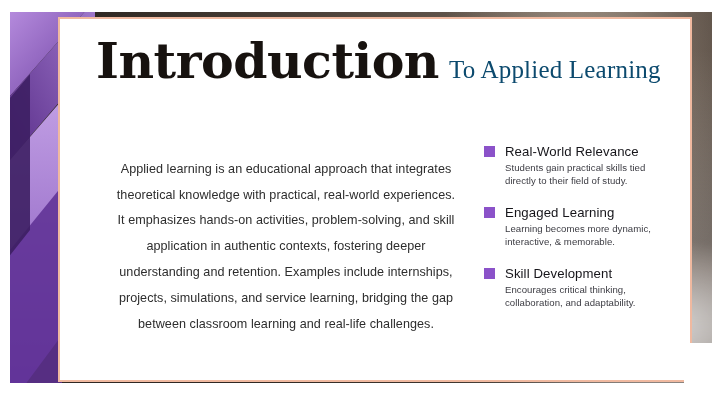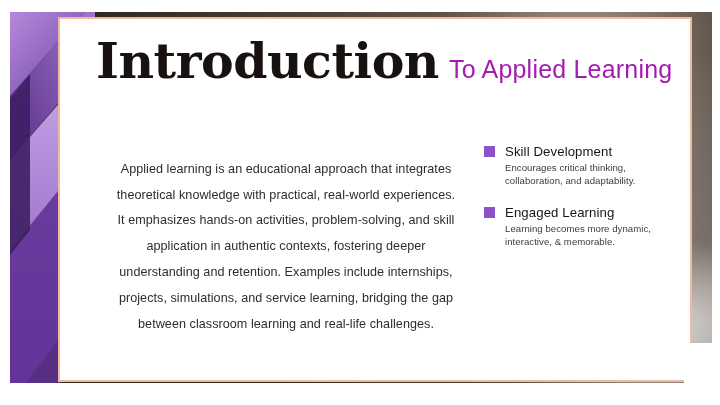--- a/index.html
+++ b/index.html
@@ -119,23 +119,23 @@
   }
   .title-main {
     font-family: "DejaVu Serif", "Liberation Serif", serif;
     font-size: 49px;
     font-weight: 700;
     color: #17120f;
     letter-spacing: -0.5px;
     line-height: 1;
   }
   .title-sub {
-    font-family: Liberation Sans, sans-serif;
+    font-family: Liberation Serif, serif;
     font-size: 25px;
-    color: #a21caf;
+    color: #0c4a6e;
     margin-left: 10px;
     letter-spacing: 0.2px;
     white-space: nowrap;
   }
 
   
   .body-col {
     position: absolute;
     left: 52px;
     top: 125px;
@@ -221,37 +221,44 @@
       <span class="title-main">Introduction</span>
       <span class="title-sub">To Applied Learning</span>
     </div>
 
     <div class="body-col">
       <p class="body-text">Applied learning is an educational approach that integrates theoretical knowledge with practical, real-world experiences. It emphasizes hands-on activities, problem-solving, and skill application in authentic contexts, fostering deeper understanding and retention. Examples include internships, projects, simulations, and service learning, bridging the gap between classroom learning and real-life challenges.</p>
     </div>
 
     <div class="bullets">
 
+      <div class="bullet-item">
+        <div class="bullet-head">
+          <span class="bullet-square"></span>
+          <span class="bullet-title">Real-World Relevance</span>
+        </div>
+        <div class="bullet-desc">Students gain practical skills tied directly to their field of study.</div>
+      </div>
+
+      <div class="bullet-item">
+        <div class="bullet-head">
+          <span class="bullet-square"></span>
+          <span class="bullet-title">Engaged Learning</span>
+        </div>
+        <div class="bullet-desc">Learning becomes more dynamic, interactive, &amp; memorable.</div>
+      </div>
 
       <div class="bullet-item">
         <div class="bullet-head">
           <span class="bullet-square"></span>
           <span class="bullet-title">Skill Development</span>
         </div>
         <div class="bullet-desc">Encourages critical thinking, collaboration, and adaptability.</div>
       </div>
 
-      <div class="bullet-item">
-        <div class="bullet-head">
-          <span class="bullet-square"></span>
-          <span class="bullet-title">Engaged Learning</span>
-        </div>
-        <div class="bullet-desc">Learning becomes more dynamic, interactive, &amp; memorable.</div>
-      </div>
-
     </div>
   </div>
 
   <div class="frame-top"></div>
   <div class="frame-bottom"></div>
   <div class="frame-left"></div>
   <div class="frame-right"></div>
   <div class="frame-right-block"></div>
 
 </div>

